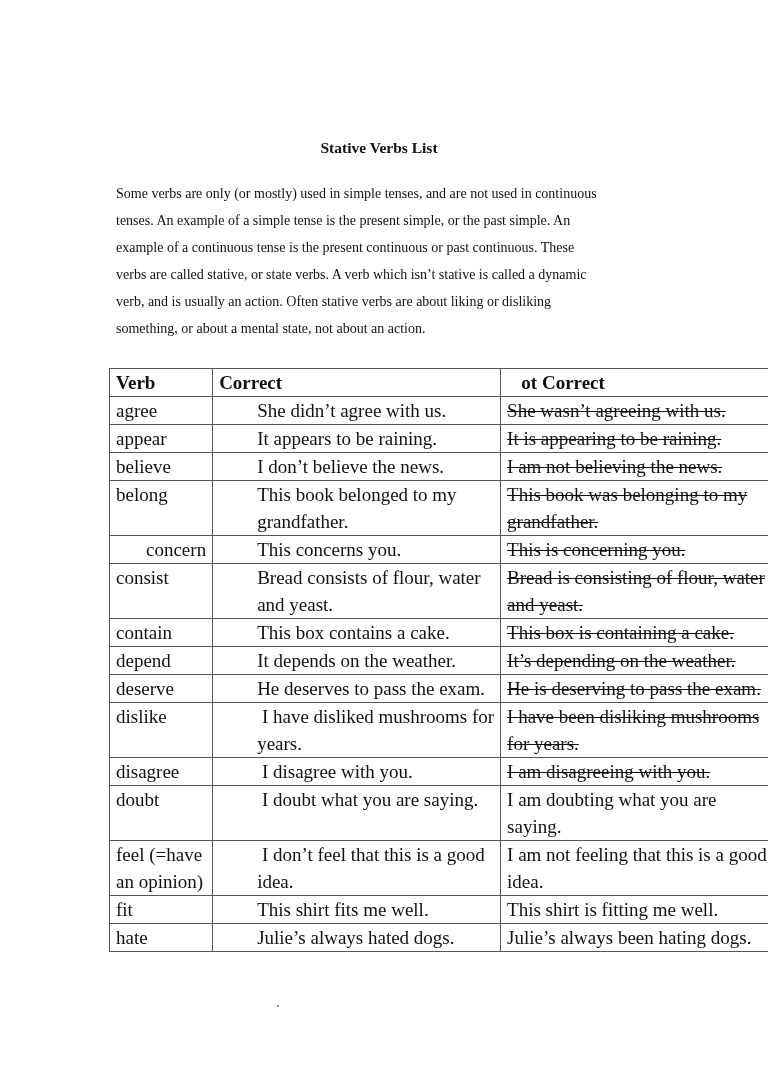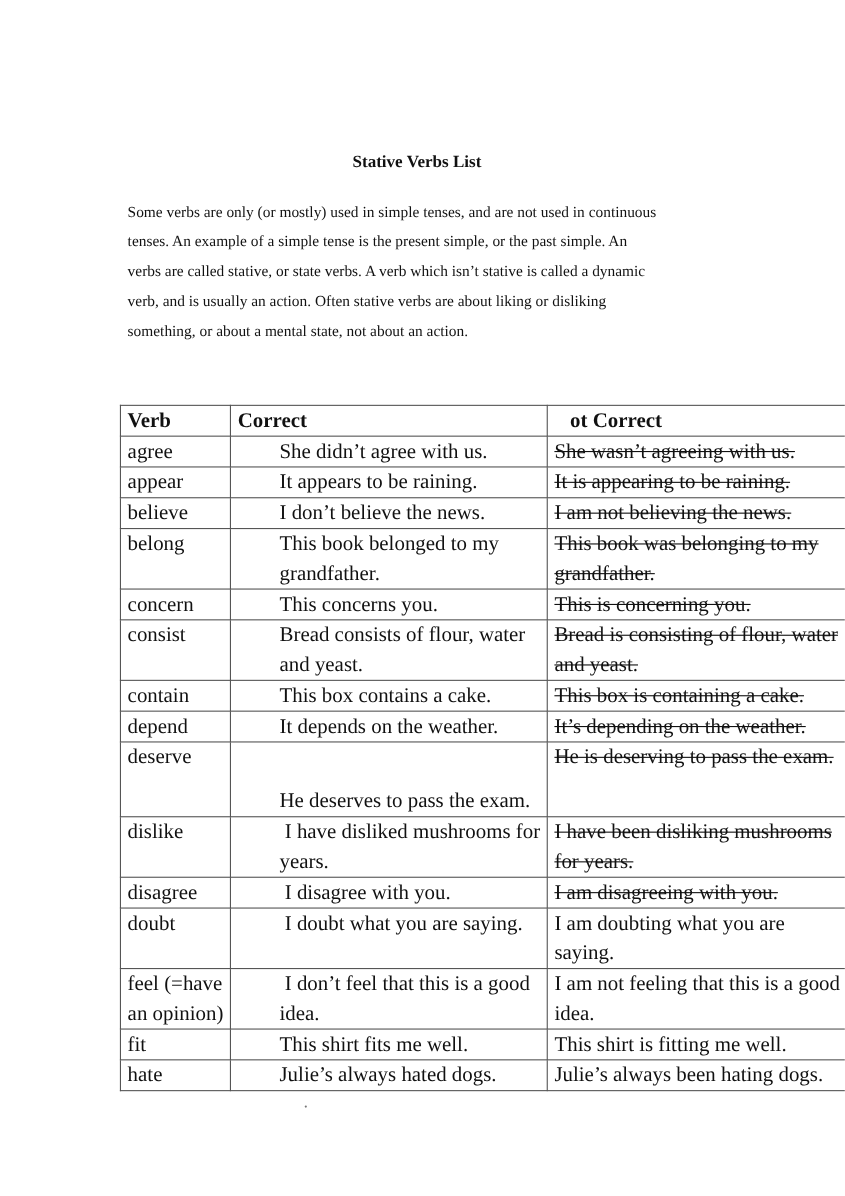--- a/index.html
+++ b/index.html
@@ -24,20 +24,21 @@
          background:#777; border-radius:1px; }
 </style>
 </head>
 <body>
 
 <div class="title"><span>Stative Verbs List</span></div>
 
 <p class="intro">
   <span class="intro-line">Some verbs are only (or mostly) used in simple tenses, and are not used in continuous</span>
   <span class="intro-line">tenses. An example of a simple tense is the present simple, or the past simple. An</span>
+  <span class="intro-line">example of a continuous tense is the present continuous or past continuous. These</span>
   <span class="intro-line">verbs are called stative, or state verbs. A verb which isn’t stative is called a dynamic</span>
   <span class="intro-line">verb, and is usually an action. Often stative verbs are about liking or disliking</span>
   <span class="intro-line">something, or about a mental state, not about an action.</span>
 </p>
 
 <table class="verbs">
   <thead>
     <tr>
       <th>Verb</th>
       <th>Correct</th>
@@ -86,21 +87,21 @@
           <span class="line" style="white-space: pre;">This book belonged to my</span>
           <span class="line" style="white-space: pre;">grandfather.</span>
         </td>
         <td class="c3">
           <span class="line strike" style="white-space: pre;">This book was belonging to my</span>
           <span class="line strike" style="white-space: pre;">grandfather.</span>
         </td>
       </tr>
       <tr>
         <td class="c1">
-          <span class="line" style="white-space: pre;">concern</span>
+          <span class="line" style="white-space: pre; margin-left: 30px;">concern</span>
         </td>
         <td class="c2">
           <span class="line" style="white-space: pre;">This concerns you.</span>
         </td>
         <td class="c3">
           <span class="line strike" style="white-space: pre;">This is concerning you.</span>
         </td>
       </tr>
       <tr>
         <td class="c1">
@@ -135,21 +136,21 @@
         </td>
         <td class="c3">
           <span class="line strike" style="white-space: pre;">It’s depending on the weather.</span>
         </td>
       </tr>
       <tr>
         <td class="c1">
           <span class="line" style="white-space: pre;">deserve</span>
         </td>
         <td class="c2">
-          <span class="line" style="white-space: pre; margin-top: 40px;">He deserves to pass the exam.</span>
+          <span class="line" style="white-space: pre;">He deserves to pass the exam.</span>
         </td>
         <td class="c3">
           <span class="line strike" style="white-space: pre;">He is deserving to pass the exam.</span>
         </td>
       </tr>
       <tr>
         <td class="c1">
           <span class="line" style="white-space: pre;">dislike</span>
         </td>
         <td class="c2">

